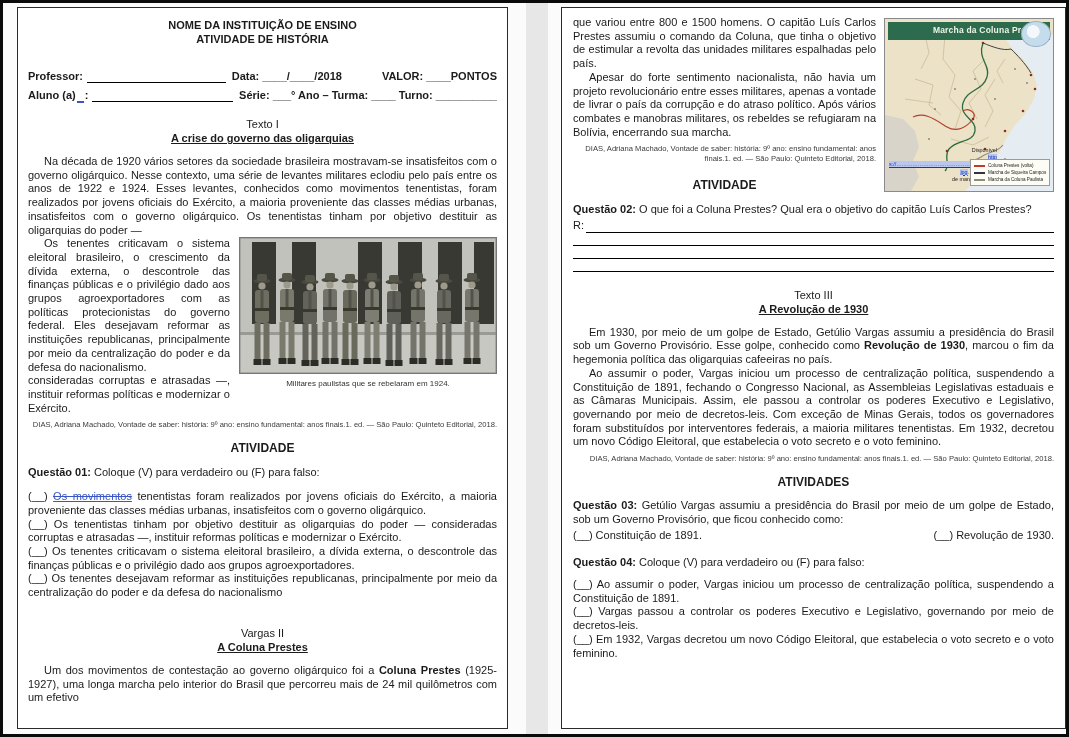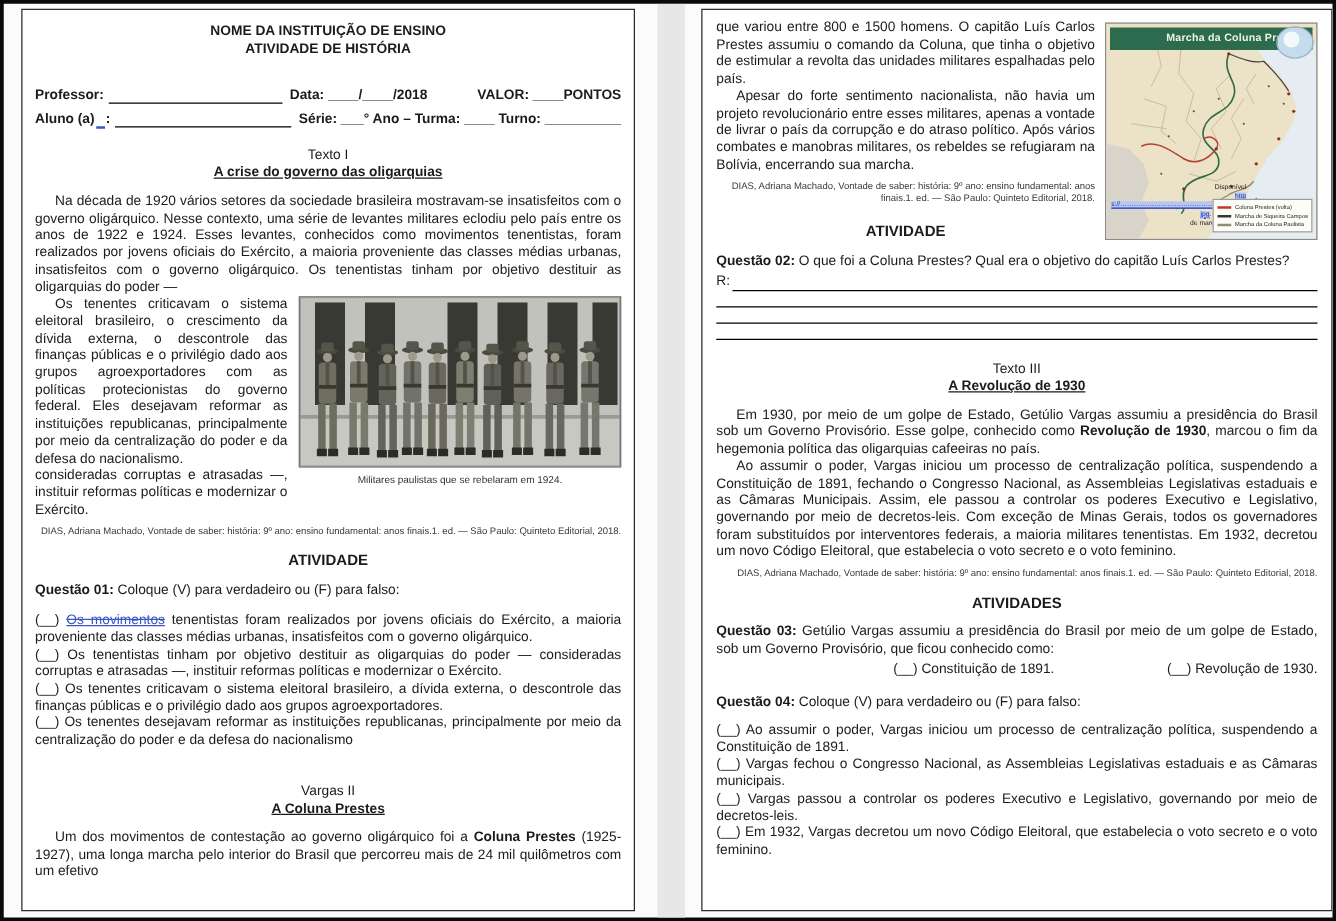--- a/index.html
+++ b/index.html
@@ -63,21 +63,21 @@
   .lg-row { display:flex; align-items:center; gap:3px; height:7px; }
   .lg-dash { width:11px; height:0; border-top:2px dashed #000; flex:0 0 auto; }
   .lg1 { border-color:#c0392b; } .lg2 { border-color:#34343f; } .lg3 { border-color:#8d8b7a; }
   .lg-txt { font-size:4.6px; line-height:5px; color:#222; white-space:nowrap; }
 
   .r-row { display:flex; align-items:flex-end; height:14px; margin-top:2px; }
   .r-grow { flex:1 1 auto; border-bottom:1px solid #000; height:12px; margin-left:2px; }
   .ansline { height:13px; border-bottom:1px solid #000; }
 
   .clear { clear:both; }
-  .opt-row { display:flex; justify-content:flex-end; gap:90px; margin-top:2px; }
+  .opt-row { display:flex; justify-content:space-between; gap:90px; margin-top:2px; }
 </style>
 </head>
 <body>
 
 <div class="viewport">
   <div class="page-gap"></div>
 
   <div class="page page-left doc">
 
     <div class="inst-header">
@@ -286,19 +286,18 @@
       <div class="opt-row">
         <span>(__) Constituição de 1891.</span>
         <span>(__) Revolução de 1930.</span>
       </div>
     </div>
 
     <div class="q-block" style="margin-top:14px">
       <p class="just"><span class="q-label">Questão 04:</span><span> Coloque (V) para verdadeiro ou (F) para falso:</span></p>
       <div class="vf" style="margin-top:8px">
         <p class="just">(__) Ao assumir o poder, Vargas iniciou um processo de centralização política, suspendendo a Constituição de 1891.</p>
-        <p class="just">(__) Vargas fechou o Congresso Nacional, as Assembleias Legislativas estaduais e as Câmaras municipais.</p>
         <p class="just">(__) Vargas passou a controlar os poderes Executivo e Legislativo, governando por meio de decretos-leis.</p>
         <p class="just">(__) Em 1932, Vargas decretou um novo Código Eleitoral, que estabelecia o voto secreto e o voto feminino.</p>
       </div>
     </div>
   </div>
 </div>
 
 </body></html>

